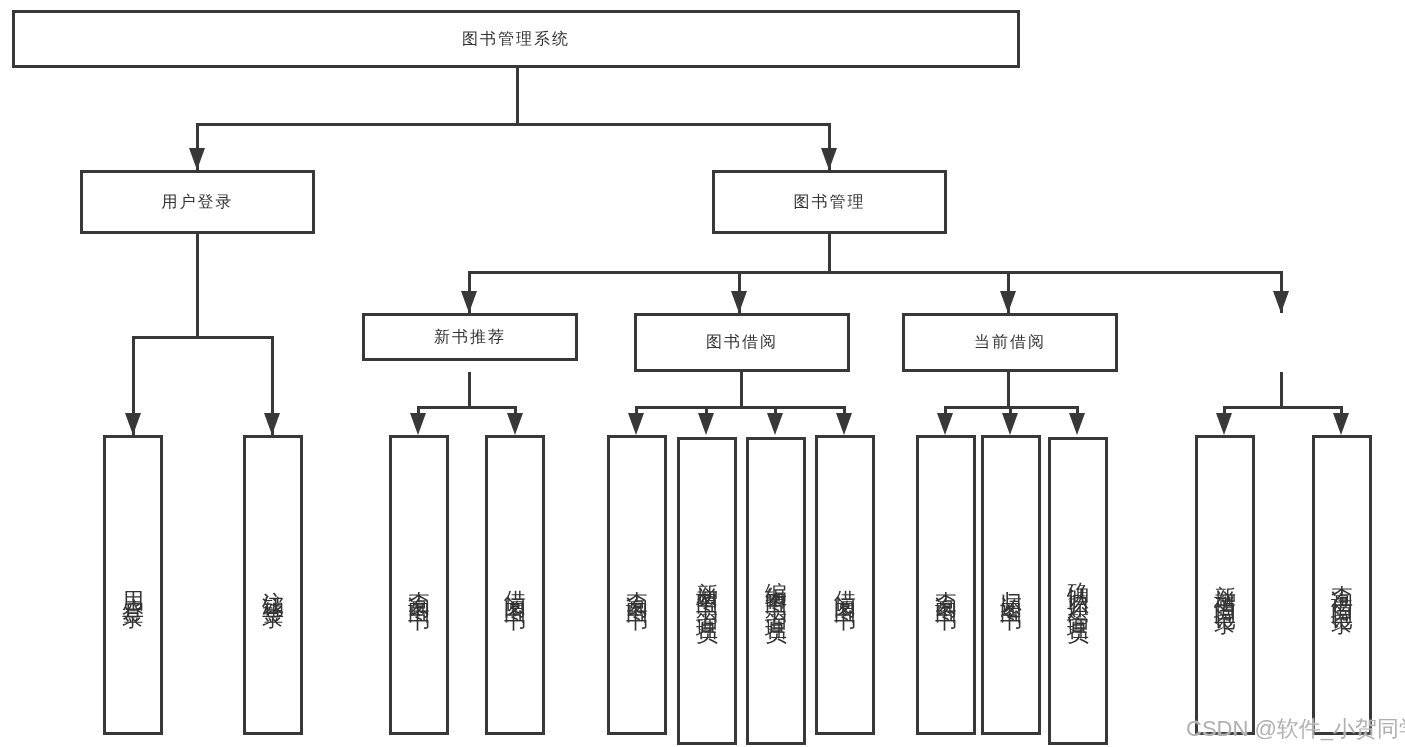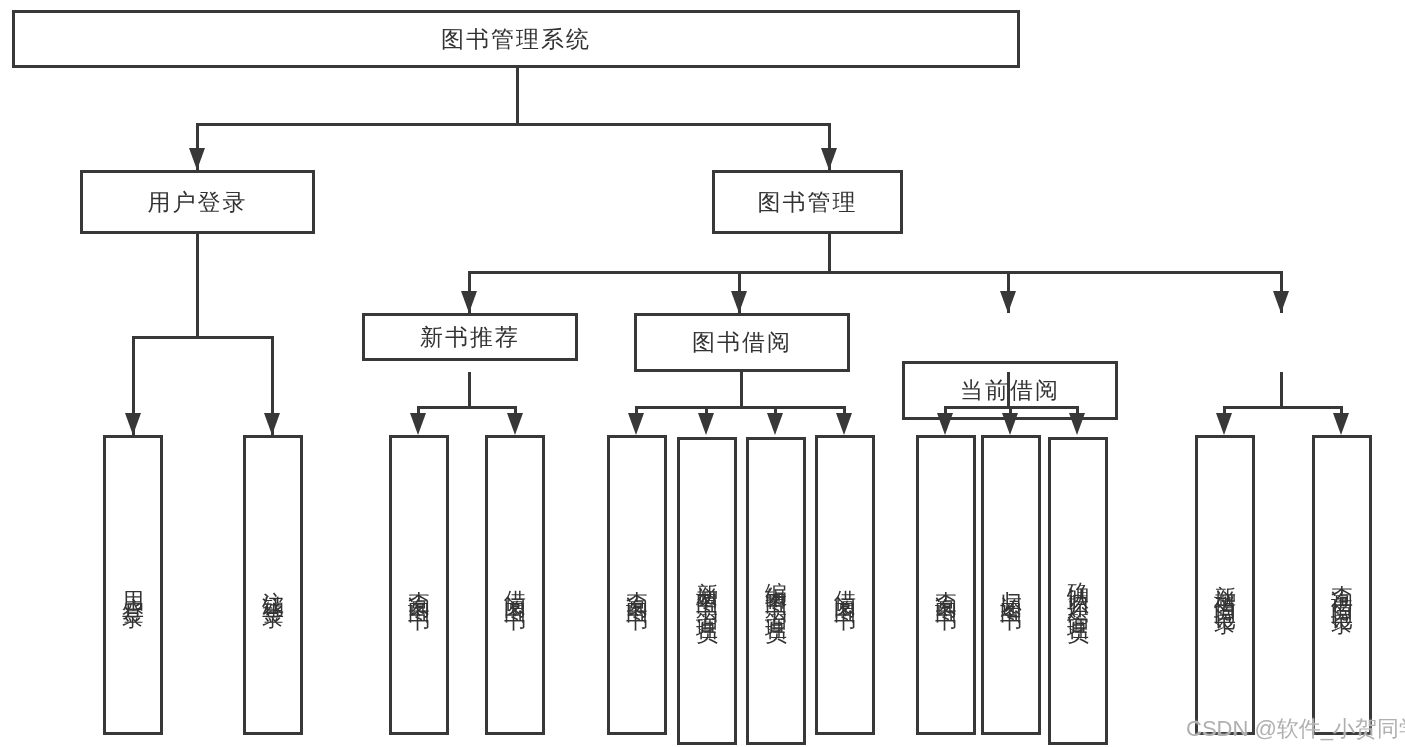--- a/index.html
+++ b/index.html
@@ -19,21 +19,21 @@
     position: absolute;
     box-sizing: border-box;
     background: #ffffff;
     border: 3px solid #383838;
     display: flex;
     align-items: center;
     justify-content: center;
   }
   .box .lbl {
     color: #333333;
-    font-size: 23px;
+    font-size: 16px;
     letter-spacing: 2px;
     white-space: nowrap;
   }
   .leaf .lbl {
     writing-mode: vertical-rl;
     text-orientation: mixed;
     font-size: 22px;
     letter-spacing: 6px;
     line-height: 1;
     white-space: nowrap;
@@ -74,21 +74,21 @@
   <div class="vline" style="left:516px; top:68px; height:55px;"></div>
   <div class="hline" style="left:196px; top:123px; width:635px;"></div>
   <div class="vline" style="left:196px; top:123px; height:47px;"></div>
   <div class="vline" style="left:828px; top:123px; height:47px;"></div>
   <div class="arrow" style="left:189px; top:148px;"></div>
   <div class="arrow" style="left:821px; top:148px;"></div>
 
   <div class="box" style="left:80px; top:170px; width:235px; height:64px;">
     <span class="lbl">用户登录</span>
   </div>
-  <div class="box" style="left:712px; top:170px; width:191px; height:64px;">
+  <div class="box" style="left:712px; top:170px; width:235px; height:64px;">
     <span class="lbl">图书管理</span>
   </div>
 
   <div class="vline" style="left:196px; top:234px; height:102px;"></div>
   <div class="hline" style="left:132px; top:336px; width:142px;"></div>
   <div class="vline" style="left:132px; top:336px; height:99px;"></div>
   <div class="vline" style="left:271px; top:336px; height:99px;"></div>
   <div class="arrow" style="left:125px; top:413px;"></div>
   <div class="arrow" style="left:264px; top:413px;"></div>
 
@@ -102,21 +102,21 @@
   <div class="arrow" style="left:731px; top:291px;"></div>
   <div class="arrow" style="left:1000px; top:291px;"></div>
   <div class="arrow" style="left:1273px; top:291px;"></div>
 
   <div class="box" style="left:362px; top:313px; width:216px; height:48px;">
     <span class="lbl">新书推荐</span>
   </div>
   <div class="box" style="left:634px; top:313px; width:216px; height:59px;">
     <span class="lbl">图书借阅</span>
   </div>
-  <div class="box" style="left:902px; top:313px; width:216px; height:59px;margin-top:48px;">
+  <div class="box" style="left:902px; top:313px; width:216px; height:59px;">
     <span class="lbl">当前借阅</span>
   </div>
 
   <div class="vline" style="left:468px; top:372px; height:34px;"></div>
   <div class="hline" style="left:417px; top:406px; width:100px;"></div>
   <div class="vline" style="left:417px; top:406px; height:20px;"></div>
   <div class="vline" style="left:514px; top:406px; height:20px;"></div>
   <div class="arrow" style="left:410px; top:413px;"></div>
   <div class="arrow" style="left:507px; top:413px;"></div>
 

